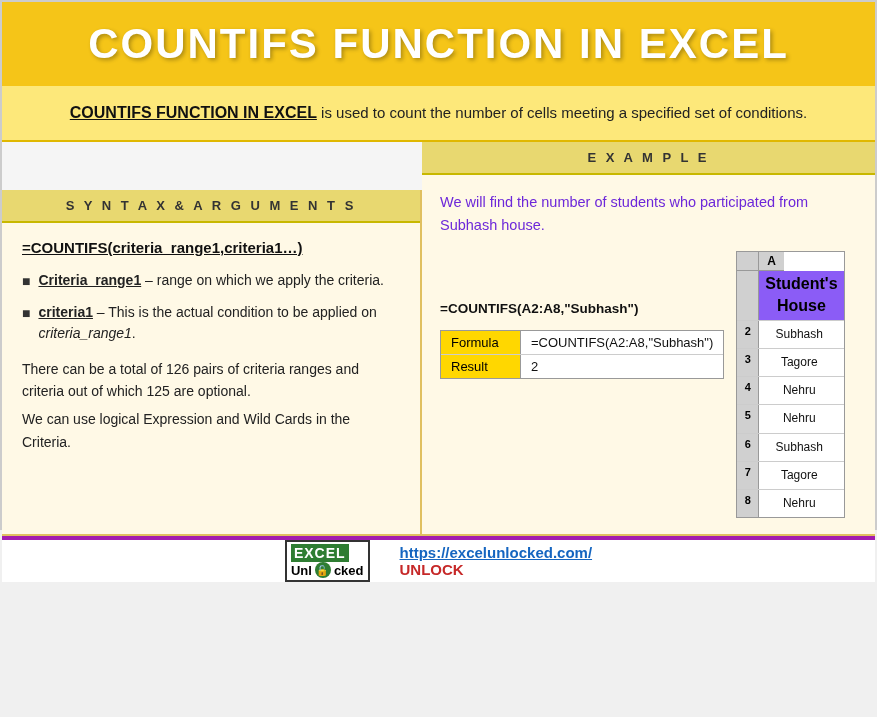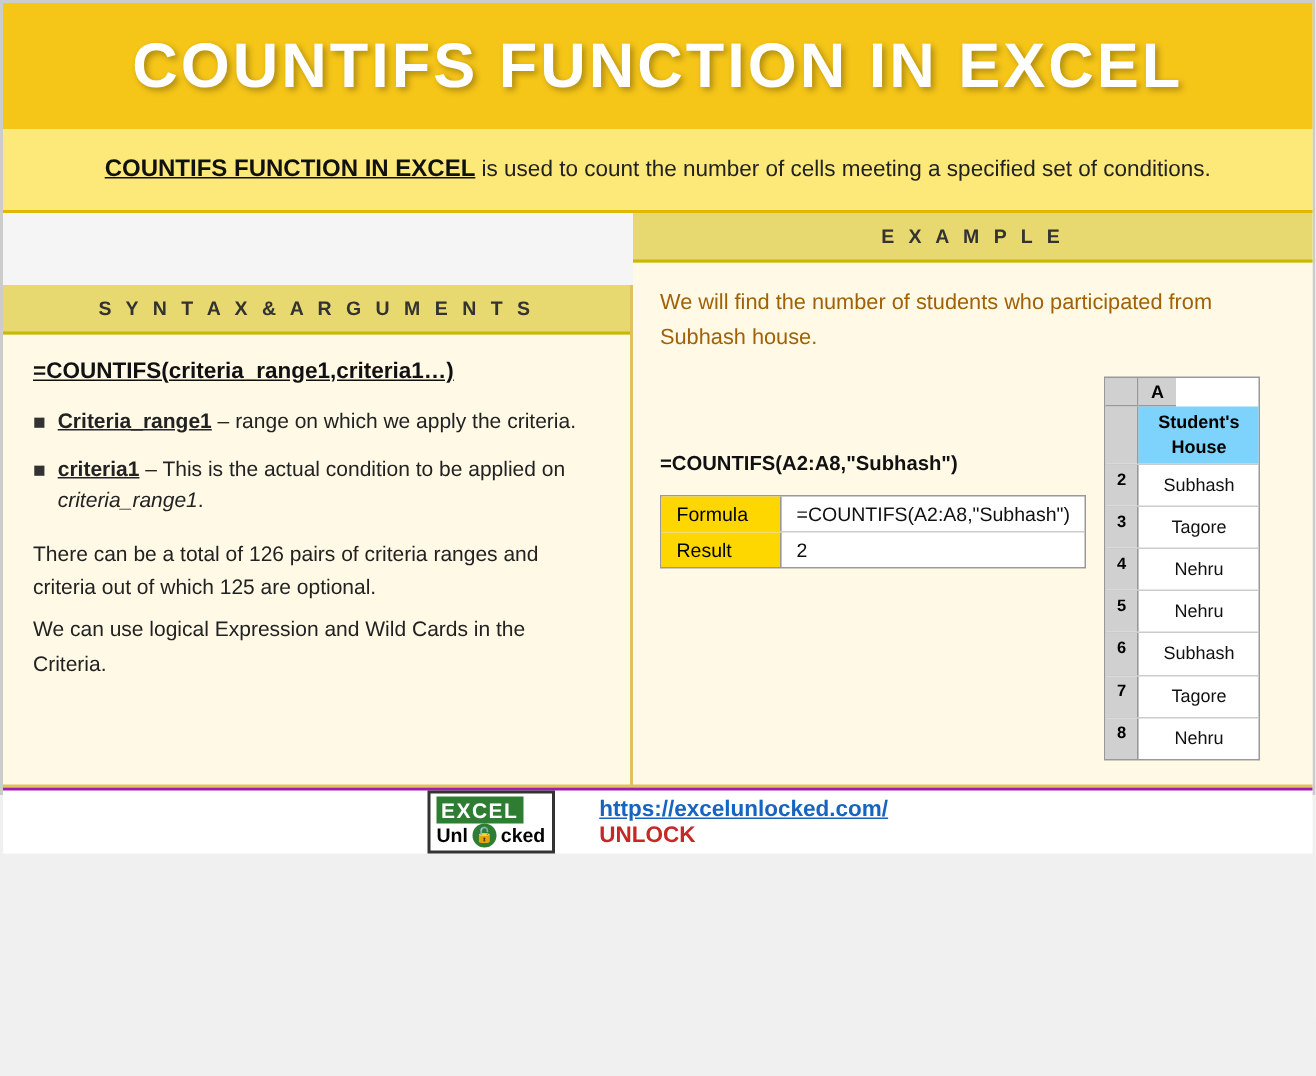--- a/index.html
+++ b/index.html
@@ -137,21 +137,21 @@
       text-align: center;
     }
     .right-content {
       padding: 16px 18px;
       flex: 1;
       display: flex;
       flex-direction: column;
     }
     .example-desc {
       font-size: 14.5px;
-      color: #a16207;
+      color: #6d28d9;
       line-height: 1.6;
       margin-bottom: 14px;
     }
     .example-formula-area {
       display: flex;
       align-items: flex-start;
       gap: 12px;
     }
     .formula-label {
       font-size: 13.5px;
@@ -194,23 +194,23 @@
     }
     .excel-cell {
       padding: 4px 8px;
       min-width: 80px;
       text-align: center;
       font-size: 12px;
       line-height: 1.6;
       color: #111;
     }
     .excel-header-cell {
-      background: #7dd3fc;
-      font-weight: 700;
-      font-size: 12px;
+      background: #8b5cf6;
+      font-weight: 700;
+      font-size: 16px;
       padding: 2px 6px;
       text-align: center;
       min-width: 80px;
       line-height: 1.4;
     }
     
     .result-table {
       margin-top: 14px;
       border: 1.5px solid #999;
       background: white;
@@ -239,21 +239,21 @@
       color: #111;
     }
     
     .footer {
       background: white;
       height: 72px;
       display: flex;
       align-items: center;
       justify-content: center;
       gap: 30px;
-      border-top: 2px solid #a21caf;
+      border-top: 4px solid #a21caf;
     }
     .logo-container {
       display: flex;
       align-items: center;
       gap: 4px;
     }
     .logo-circle {
       width: 16px;
       height: 16px;
       border-radius: 50%;

